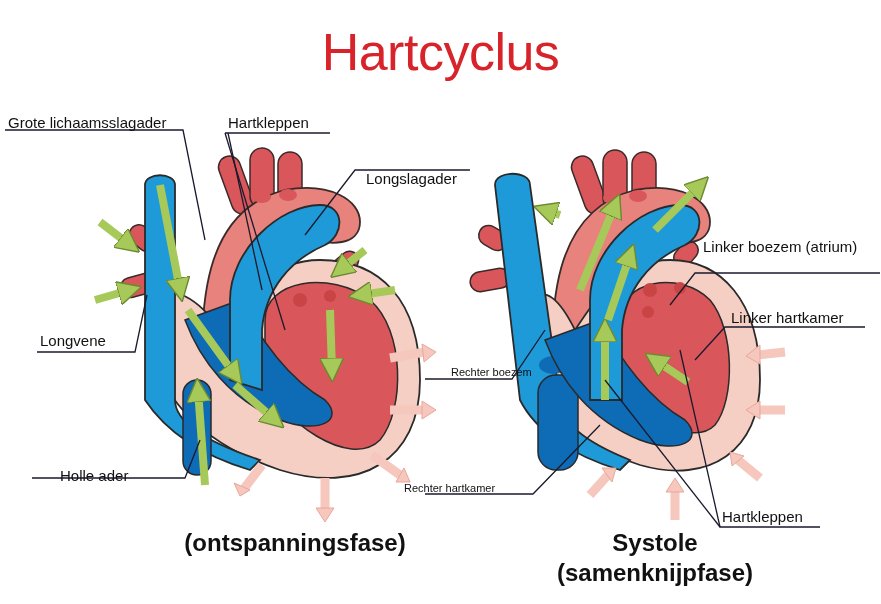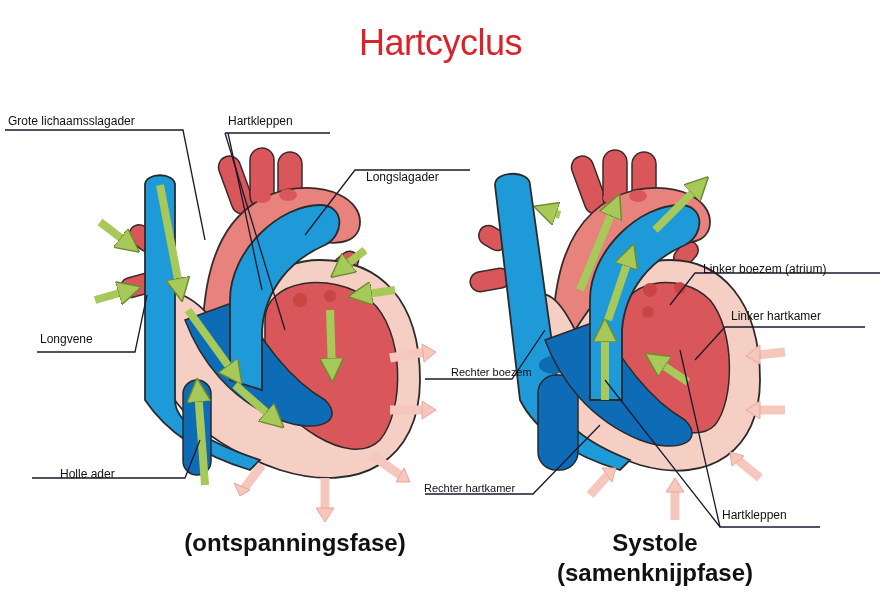--- a/index.html
+++ b/index.html
@@ -1,19 +1,19 @@
 <!DOCTYPE html>
 <html><head>
 <meta charset="utf-8">
 <style>
   html,body{margin:0;padding:0;background:#ffffff;}
   body{width:881px;height:604px;position:relative;overflow:hidden;font-family:"Liberation Sans",sans-serif;}
-  .title{position:absolute;left:0;top:22px;width:881px;text-align:center;color:#d9232a;font-size:36px;letter-spacing:-0.5px;}
+  .title{position:absolute;left:0;top:22px;width:881px;text-align:center;color:#d9232a;font-size:52px;letter-spacing:-0.5px;}
   svg.art{position:absolute;left:0;top:0;}
-  .lbl{position:absolute;font-size:12px;color:#111;white-space:nowrap;}
+  .lbl{position:absolute;font-size:15px;color:#111;white-space:nowrap;}
   .lbl.small{font-size:11px;}
   .caption{position:absolute;text-align:center;font-weight:bold;color:#111;font-size:24px;line-height:30px;white-space:nowrap;}
 </style>
 </head>
 <body>
 
 <div class="title">Hartcyclus</div>
 
 <svg class="art" width="881" height="604" viewBox="0 0 881 604">
   <defs>
@@ -158,24 +158,24 @@
     <line x1="720" y1="527" x2="605" y2="380"></line>
   </g>
 </svg>
 
 <div class="lbl" style="left:8px;top:114px;">Grote lichaamsslagader</div>
 <div class="lbl" style="left:228px;top:114px;">Hartkleppen</div>
 <div class="lbl" style="left:366px;top:170px;">Longslagader</div>
 <div class="lbl" style="left:40px;top:332px;">Longvene</div>
 <div class="lbl" style="left:60px;top:458px;margin-top:9px;">Holle ader</div>
 
-<div class="lbl" style="left:703px;top:262px;">Linker boezem (atrium)</div>
+<div class="lbl" style="left:703px;top:238px;">Linker boezem (atrium)</div>
 <div class="lbl" style="left:731px;top:309px;">Linker hartkamer</div>
 <div class="lbl small" style="left:426px;top:366px;padding-left:25px;">Rechter boezem</div>
-<div class="lbl small" style="left:424px;top:482px;">Rechter hartkamer</div>
+<div class="lbl small" style="left:404px;top:482px;">Rechter hartkamer</div>
 <div class="lbl" style="left:722px;top:508px;">Hartkleppen</div>
 
 <div class="caption" style="left:160px;top:528px;width:270px;">
   <div>(ontspanningsfase)</div>
 </div>
 <div class="caption" style="left:535px;top:528px;width:240px;">
   <div>Systole</div>
   <div>(samenknijpfase)</div>
 </div>
 

